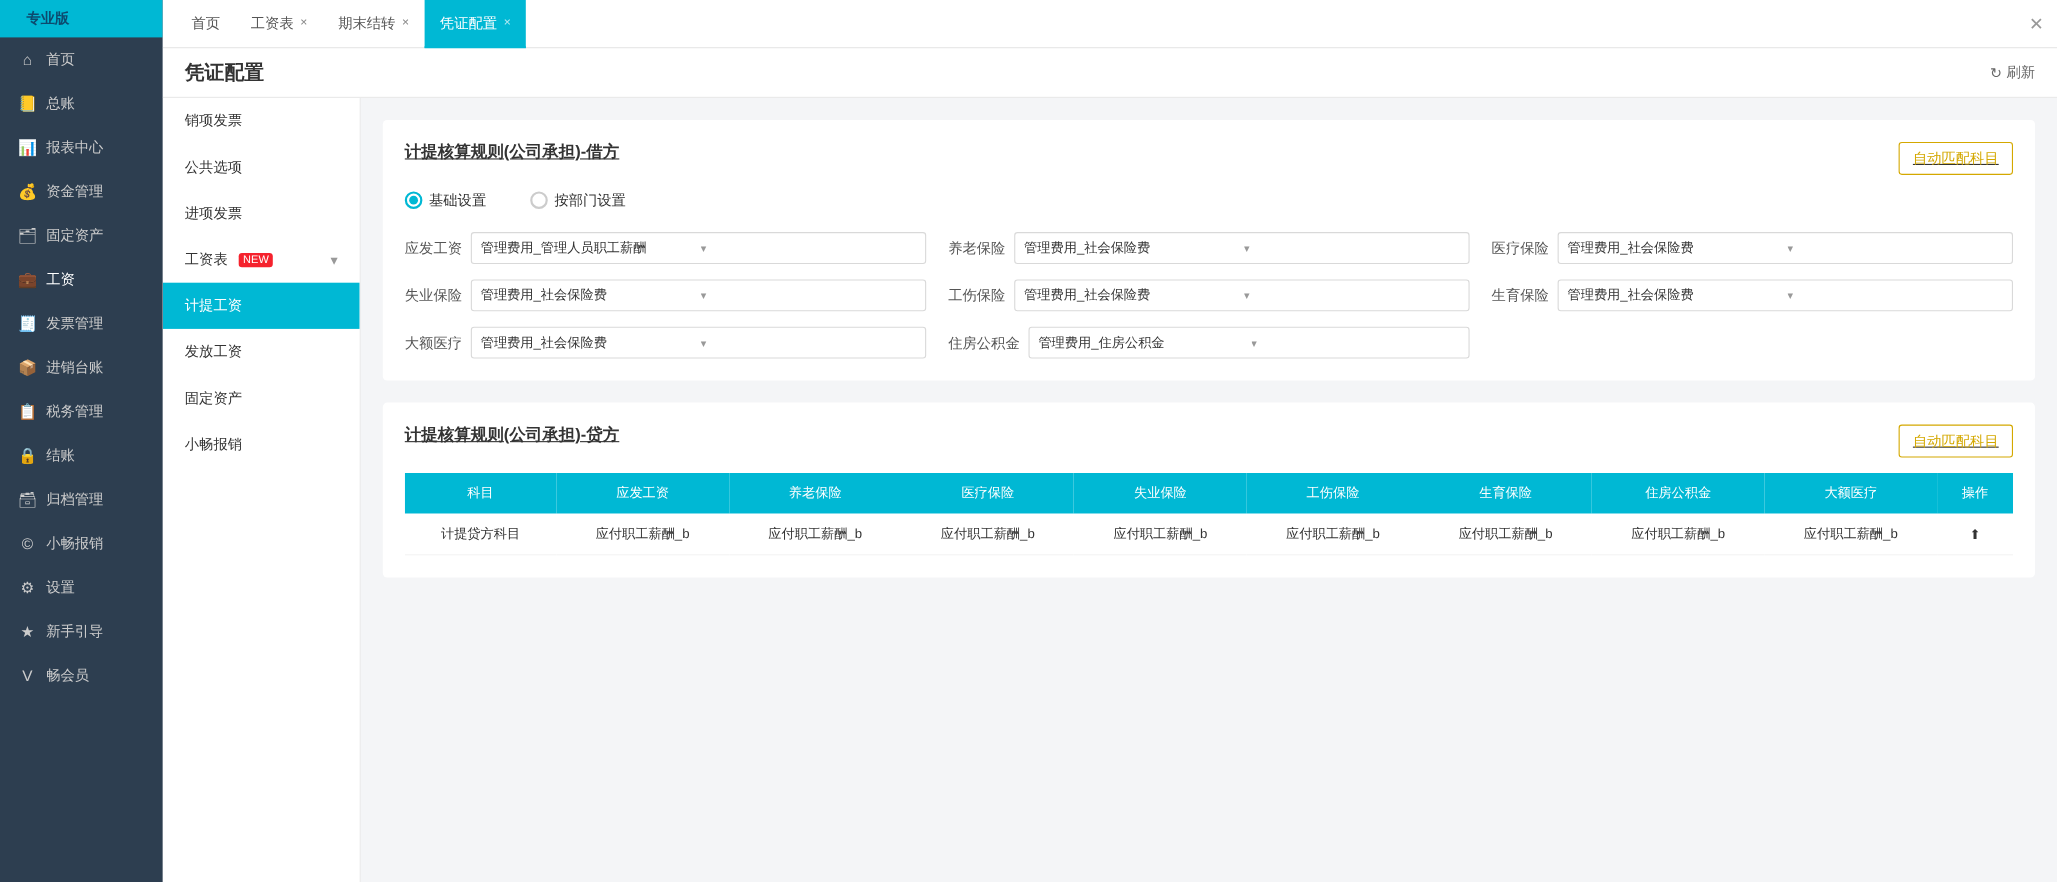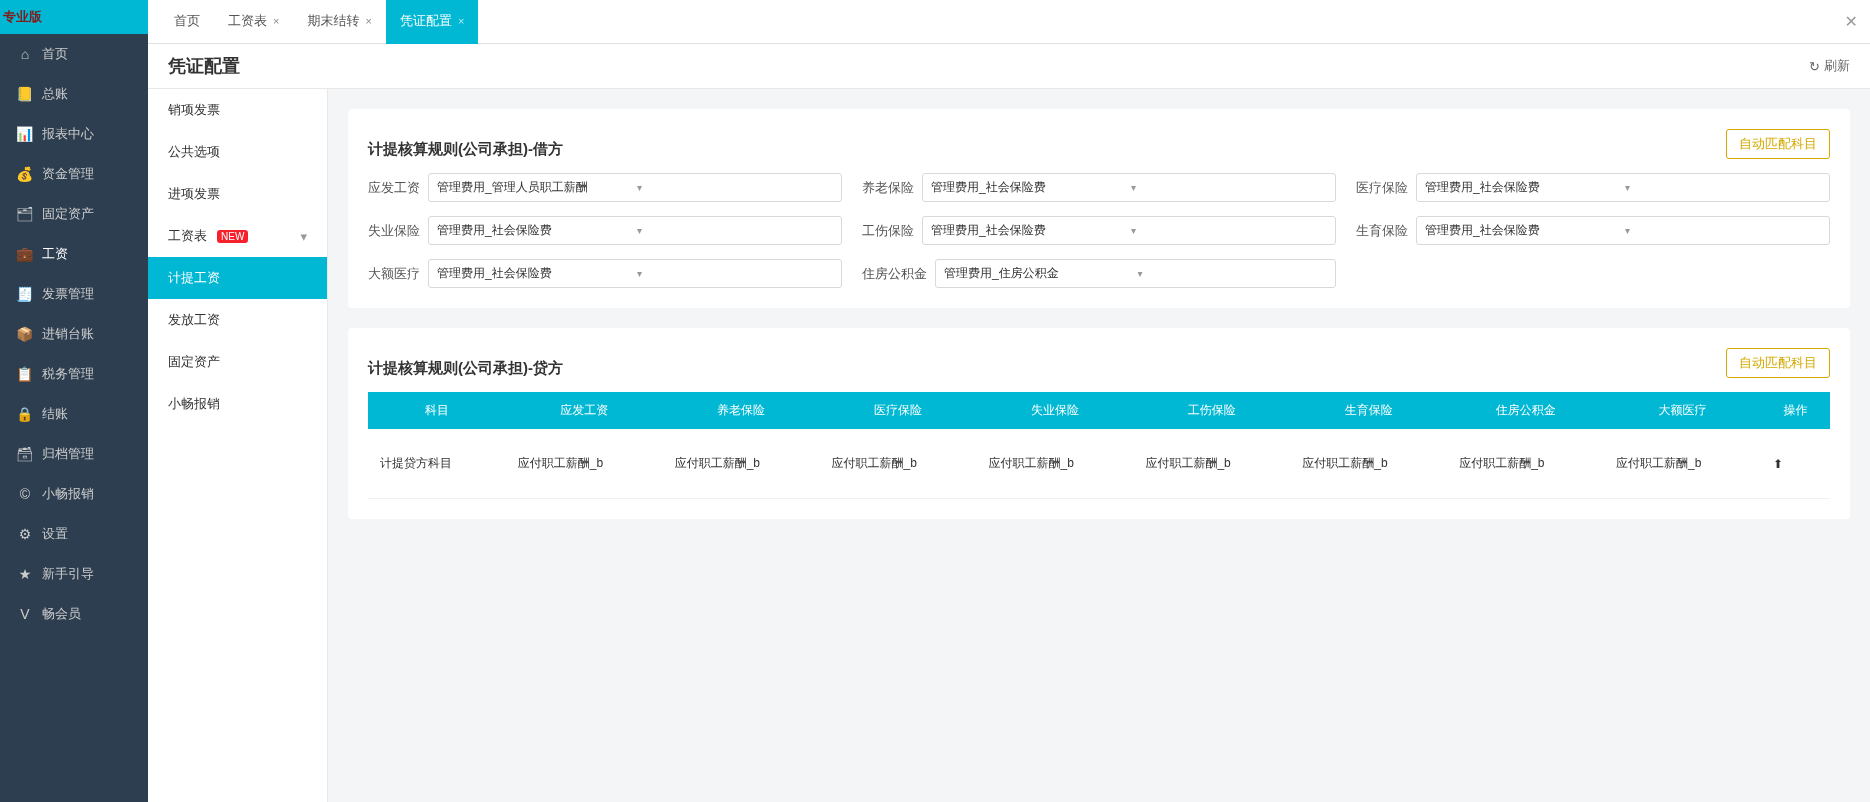--- a/index.html
+++ b/index.html
@@ -11,23 +11,23 @@
       background: #2d3e50;
       color: #ccc;
       display: flex;
       flex-direction: column;
       flex-shrink: 0;
       height: 100%;
       overflow-y: auto;
     }
     .sidebar-header {
       background: #00b8d4;
-      color: #7f1d1d;
-      font-size: 13px;
-      padding: 8px 3px;
+      color: #0c4a6e;
+      font-size: 13px;
+      padding: 8px 24px;
       font-weight: bold;
     }
     .sidebar-item {
       display: flex;
       align-items: center;
       padding: 11px 16px;
       cursor: pointer;
       color: #ccc;
       font-size: 13px;
       gap: 8px;
@@ -155,23 +155,24 @@
 
     
     .section {
       background: #fff;
       border-radius: 4px;
       margin-bottom: 20px;
       padding: 20px;
     }
     .section-header {
       display: flex;
-      align-items: flex-end;
+      align-items: flex-start;
       justify-content: space-between;
       margin-bottom: 14px;
+      text-decoration: underline;
     }
     .section-title {
       font-size: 15px;
       font-weight: bold;
       color: #333;
     }
     .auto-match-btn {
       border: 1px solid #d4a800;
       background: #fff;
       color: #d4a800;
@@ -271,21 +272,22 @@
       padding: 10px 12px;
       text-align: center;
       white-space: nowrap;
       font-weight: normal;
     }
     tbody tr {
       background: #fff;
       border-bottom: 1px solid #f0f0f0;
     }
     tbody td {
-      padding: 26px 12px;
+      padding: 10px 12px;
+      text-align: center;
       color: #333;
       white-space: nowrap;
     }
   </style>
 </head>
 <body>
 
 <div class="sidebar">
   <div class="sidebar-header">专业版</div>
   <div class="sidebar-item">
@@ -412,20 +414,32 @@
 
     <div class="right-content">
 
       <div class="section">
         <div class="section-header">
           <span class="section-title">计提核算规则(公司承担)-借方</span>
           <button class="auto-match-btn">自动匹配科目</button>
         </div>
 
 
+        <div class="radio-group">
+          <div class="radio-item">
+            <div class="radio-circle checked">
+              <div class="radio-inner"></div>
+            </div>
+            <span>基础设置</span>
+          </div>
+          <div class="radio-item">
+            <div class="radio-circle"></div>
+            <span>按部门设置</span>
+          </div>
+        </div>
 
         <div class="form-grid">
 
           <div class="form-item">
             <span class="form-label">应发工资</span>
             <div class="form-select">
               <span>管理费用_管理人员职工薪酬</span>
               <span class="arrow">▾</span>
             </div>
           </div>

